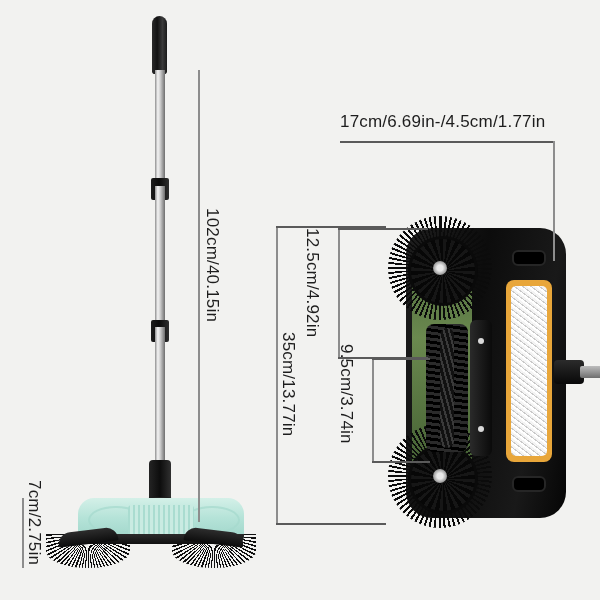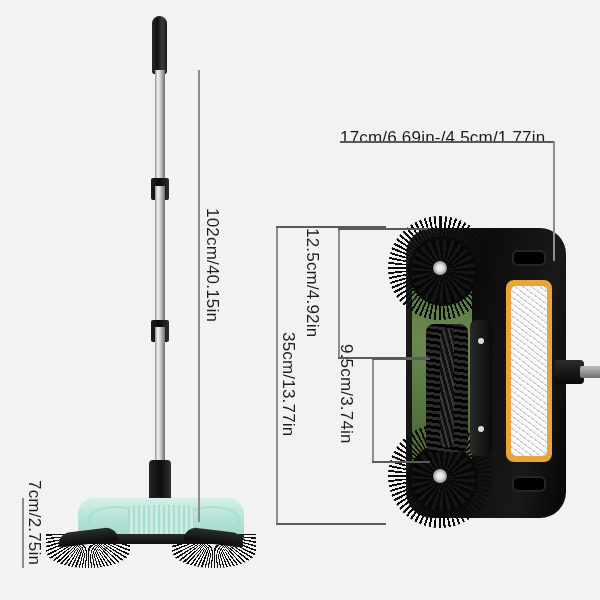--- a/index.html
+++ b/index.html
@@ -315,21 +315,21 @@
     <div class="connector-stub"></div>
     <div class="connector-rod"></div>
   </div>
 
   <div class="dim-line-v" style="left:198px; top:70px; height:452px;"></div>
   <div class="dim-label vert" style="left:222px; top:208px;">102cm/40.15in</div>
 
   <div class="dim-line-v" style="left:22px; top:498px; height:70px;"></div>
   <div class="dim-label vert" style="left:44px; top:480px;">7cm/2.75in</div>
 
-  <div class="dim-label" style="left:340px; top:128px;">17cm/6.69in-/4.5cm/1.77in</div>
+  <div class="dim-label" style="left:340px; top:112px;">17cm/6.69in-/4.5cm/1.77in</div>
   <div class="dim-line-h" style="left:340px; top:141px; width:215px;"></div>
   <div class="dim-line-v" style="left:553px; top:141px; height:120px;"></div>
 
   <div class="dim-line-v" style="left:276px; top:226px; height:298px;"></div>
   <div class="dim-line-h" style="left:276px; top:226px; width:110px;"></div>
   <div class="dim-line-h" style="left:276px; top:523px; width:110px;"></div>
   <div class="dim-label vert" style="left:298px; top:332px;">35cm/13.77in</div>
 
   <div class="dim-line-v" style="left:338px; top:228px; height:130px;"></div>
   <div class="dim-line-h" style="left:338px; top:228px; width:90px;"></div>

